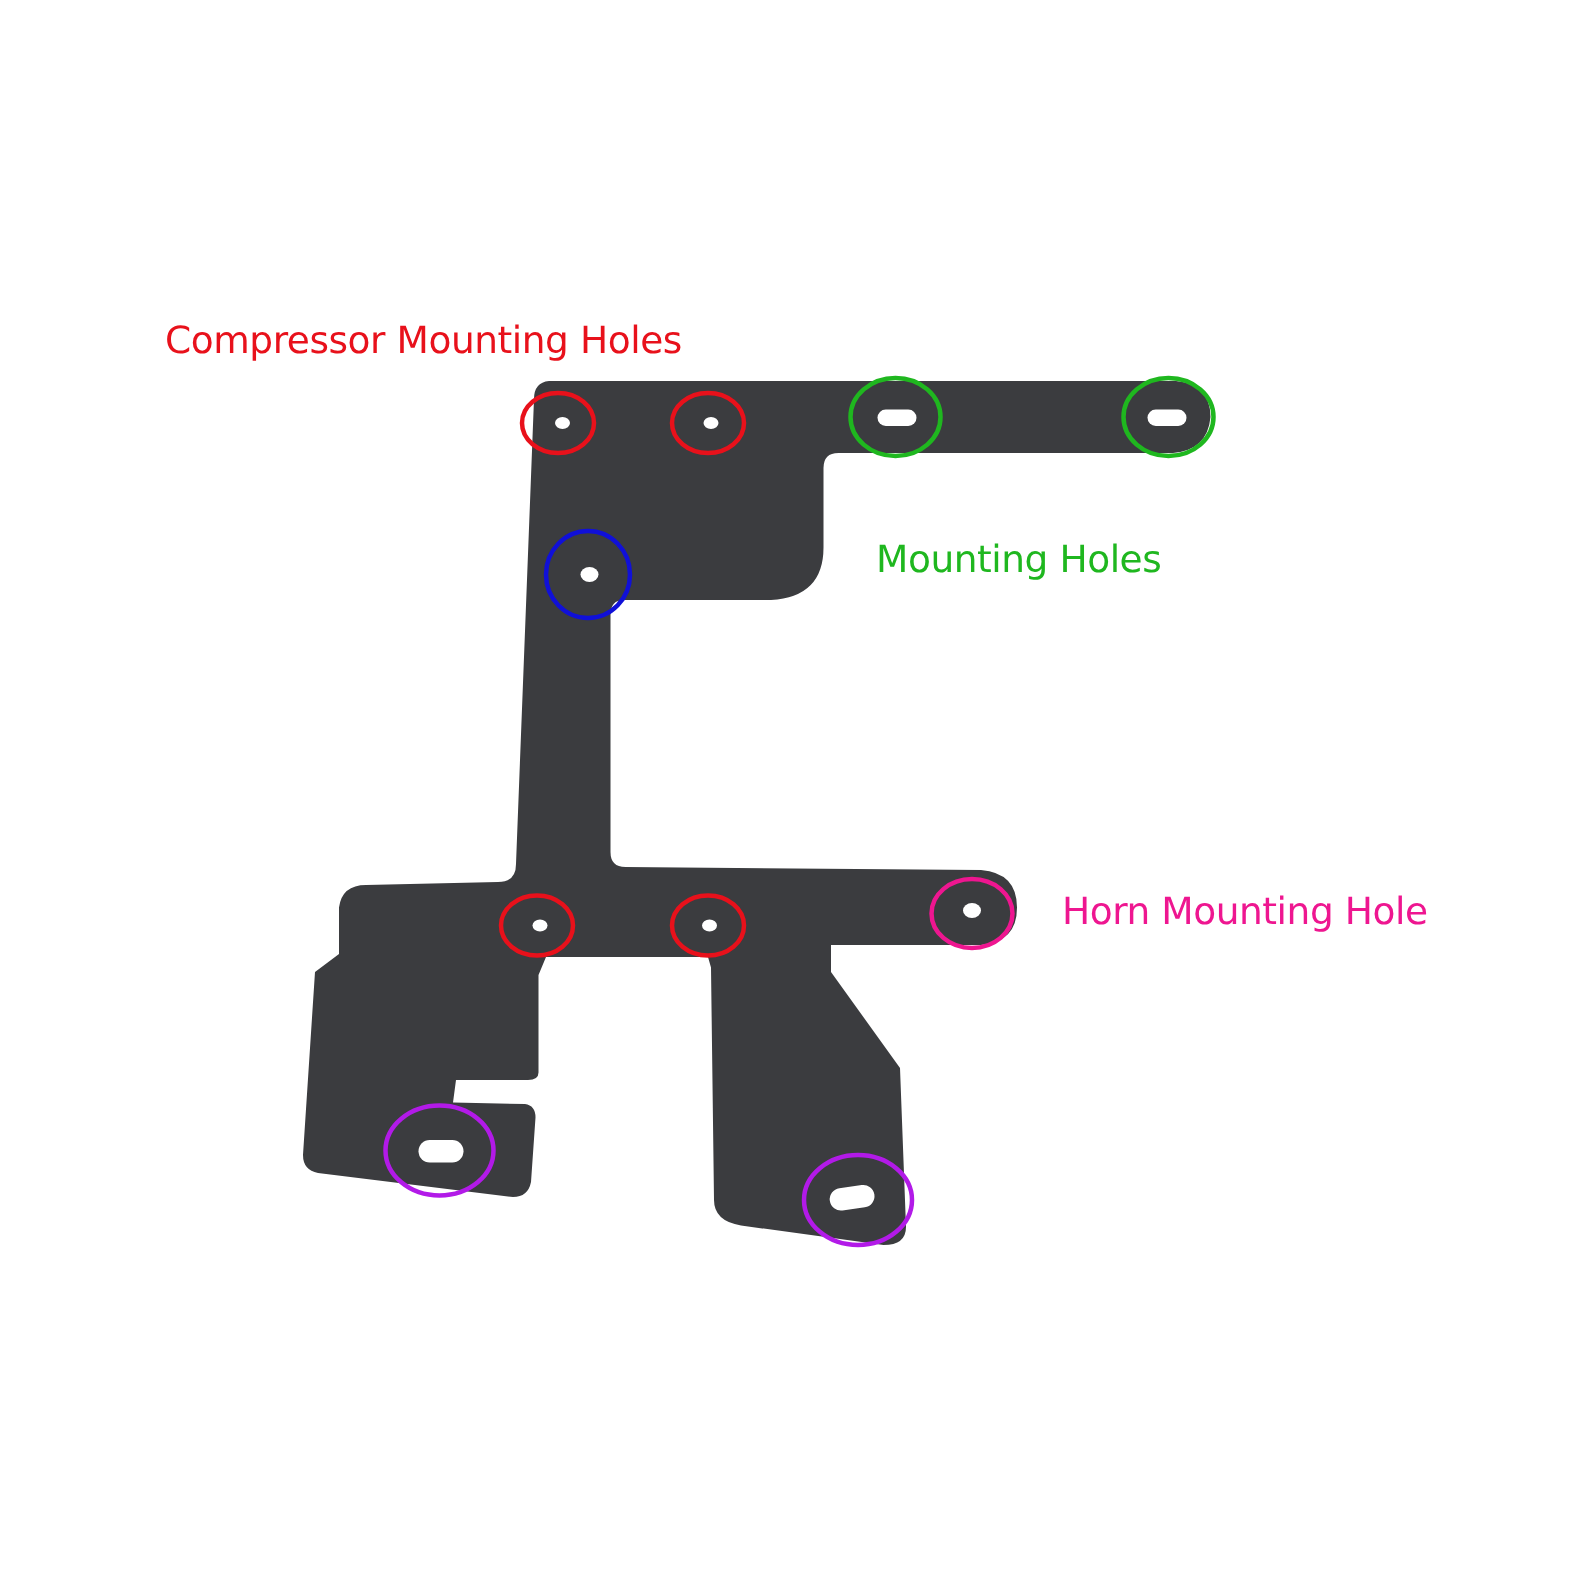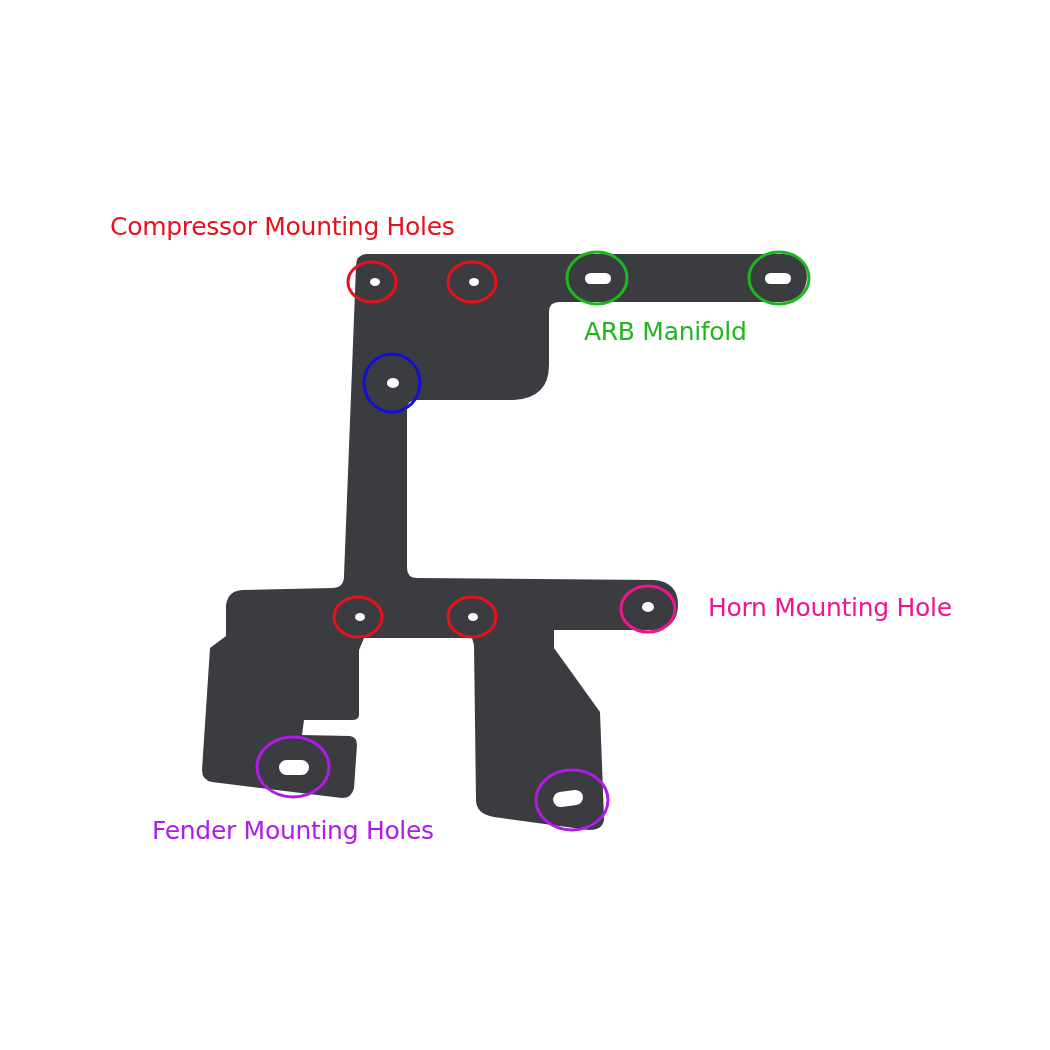--- a/index.html
+++ b/index.html
@@ -80,16 +80,15 @@
         <ellipse cx="583" cy="278" rx="30" ry="26" stroke="#1fb71f"></ellipse>
         <ellipse cx="765" cy="278" rx="30" ry="26" stroke="#1fb71f"></ellipse>
         <ellipse cx="378" cy="383" rx="28" ry="29" stroke="#1010d8"></ellipse>
         <ellipse cx="634" cy="609" rx="27" ry="23" stroke="#ee1690"></ellipse>
         <ellipse cx="279" cy="767" rx="36" ry="30" stroke="#b21ae8"></ellipse>
         <ellipse cx="558" cy="800" rx="36" ry="30" stroke="#b21ae8"></ellipse>
       </g>
   </svg>
 
   <div class="label" style="left: 96px; top: 211px; color: rgb(232, 17, 27);">Compressor Mounting Holes</div>
-  <div class="label" style="left: 570px; top: 316px; color: rgb(31, 183, 31);">ARB Manifold</div>
+  <div class="label" style="left: 570px; top: 357px; color: rgb(31, 183, 31);">Mounting Holes</div>
   <div class="label" style="left: 694px; top: 592px; color: rgb(238, 22, 144); text-align: center;">Horn Mounting Hole</div>
-  <div class="label" style="left: 138px; top: 815px; color: rgb(178, 26, 232);">Fender Mounting Holes</div>
 </div>
 
 </body></html>

